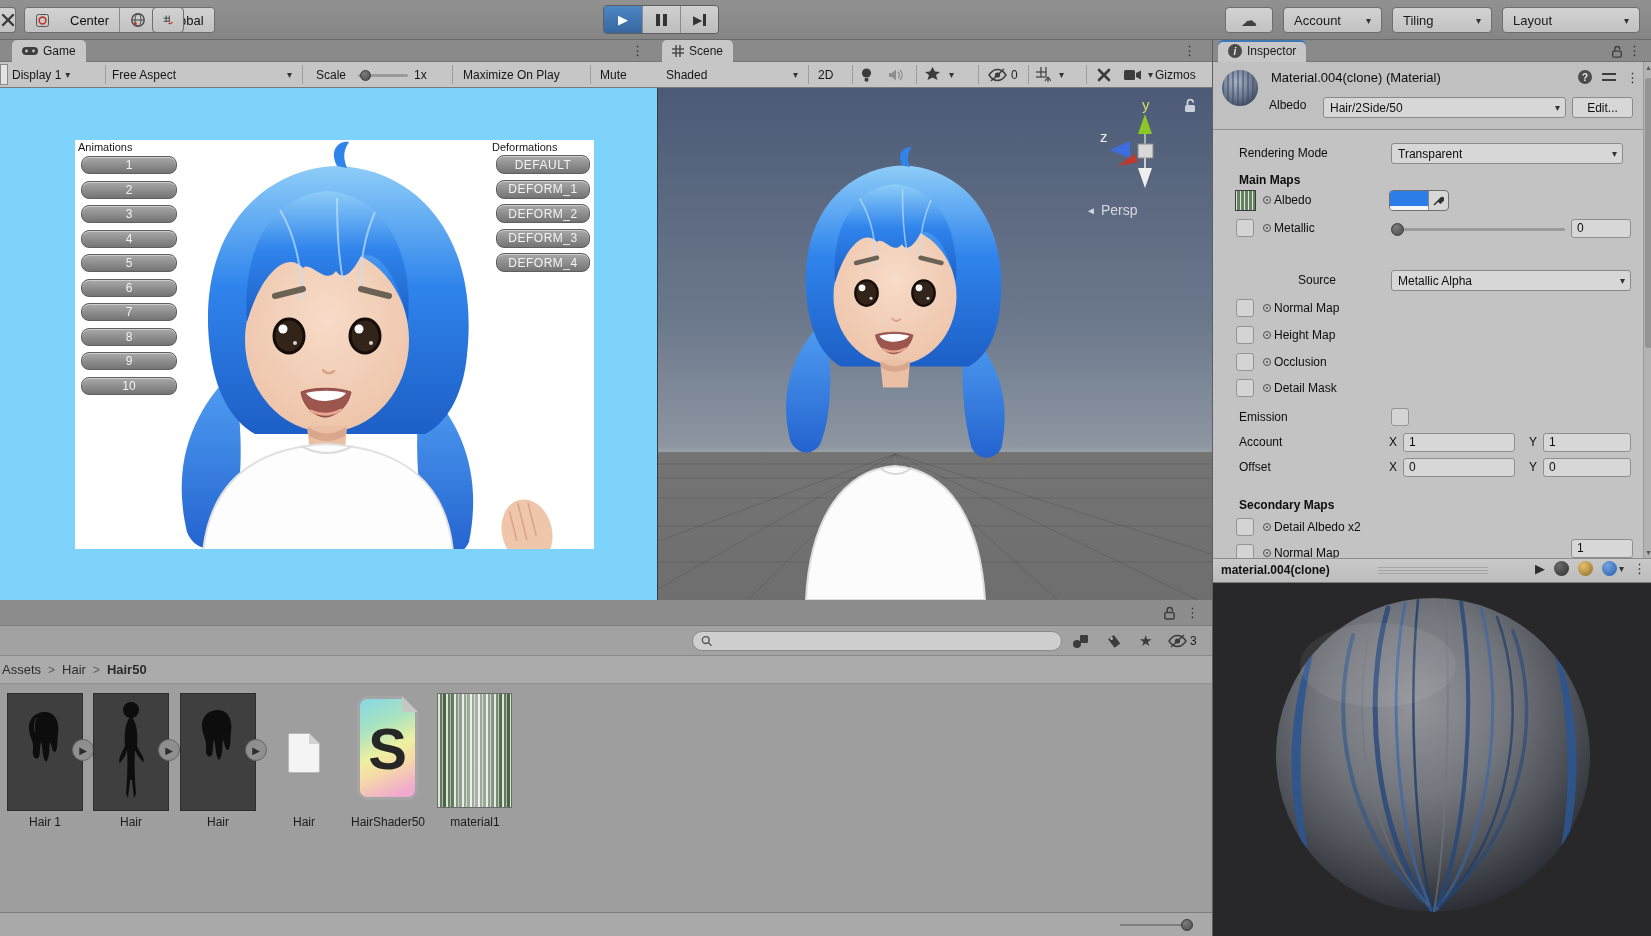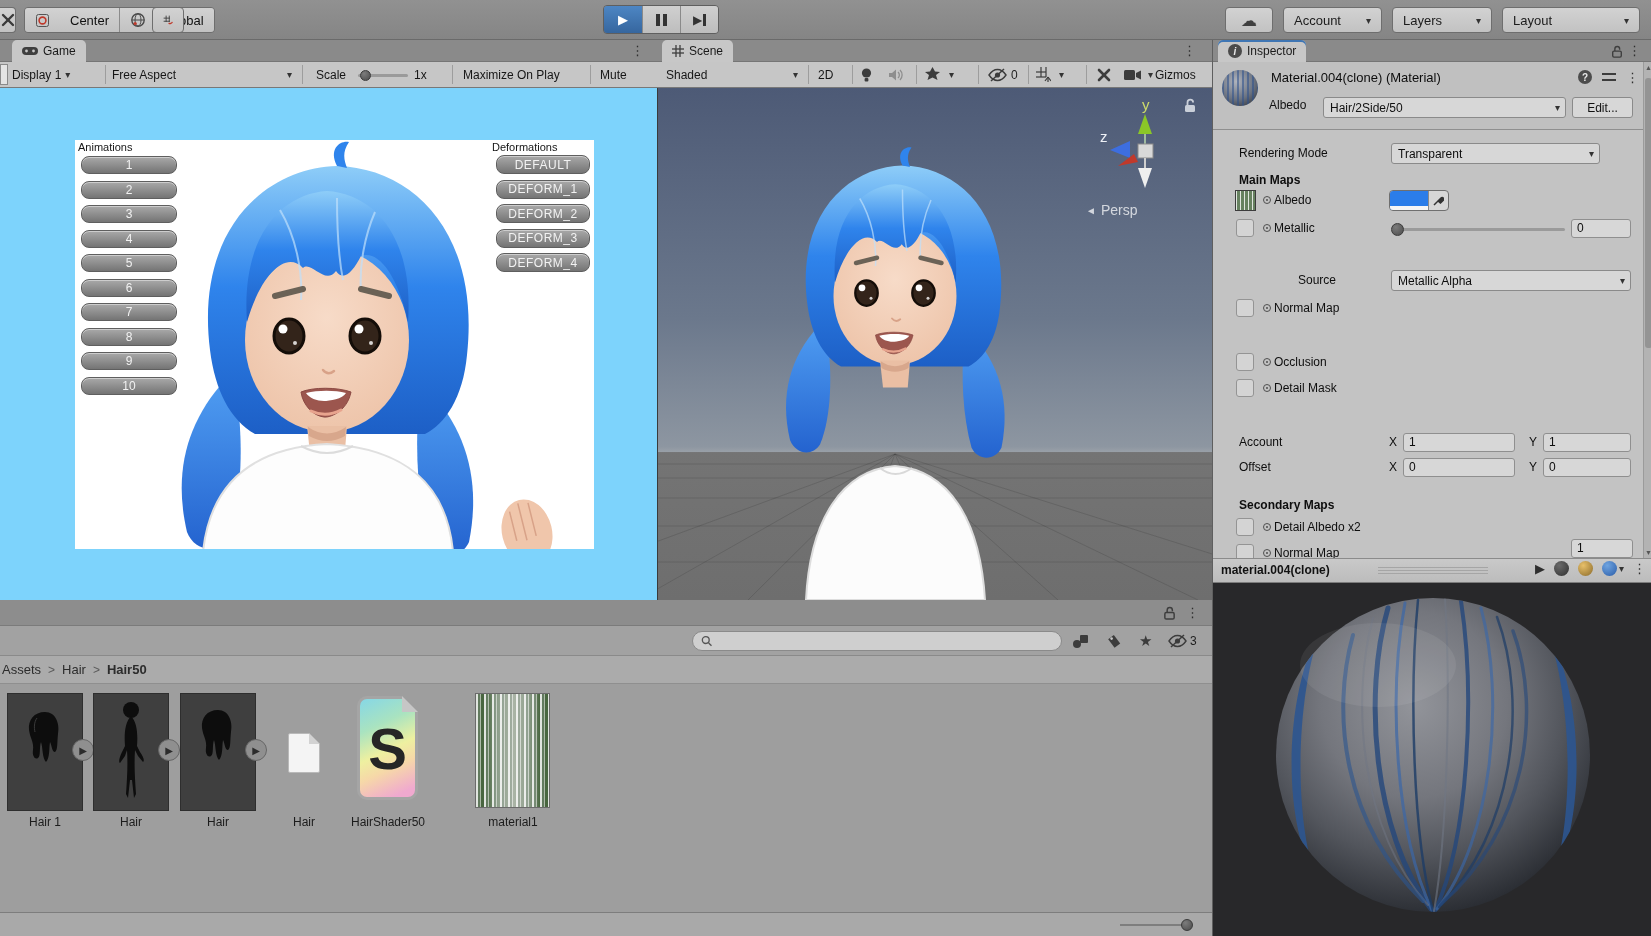--- a/index.html
+++ b/index.html
@@ -262,21 +262,21 @@
     </div>
 
     <div class="tbtn" style="left:1225px; width:48px;">
       <span style="font-size:16px;color:#3f3f3f;">☁</span>
     </div>
     <div class="tbtn" style="left:1283px; width:99px; justify-content:space-between;">
       <span>Account</span>
         <span class="ddglyph">▾</span>
     </div>
     <div class="tbtn" style="left:1392px; width:100px; justify-content:space-between;">
-      <span>Layers</span>
+      <span>Tiling</span>
         <span class="ddglyph">▾</span>
     </div>
     <div class="tbtn" style="left:1502px; width:138px; justify-content:space-between;">
       <span>Layout</span>
         <span class="ddglyph">▾</span>
     </div>
   </div>
 
   <div class="game-panel">
     <div class="tabrow">
@@ -519,21 +519,21 @@
           <span>Hair/2Side/50</span>
           <span class="ddglyph">▾</span>
         </div>
         <div class="dd" style="left:359px; top:35px; width:61px; justify-content:center;">
           <span>Edit...</span>
         </div>
       </div>
 
       <div class="irow" style="top:81px;">
         <span class="ilabel" style="left:26px;">Rendering Mode</span>
-        <div class="dd" style="left:178px; width:209px;">
+        <div class="dd" style="left:178px; width:232px;">
           <span>Transparent</span>
           <span class="ddglyph">▾</span>
         </div>
       </div>
 
       <div class="irow" style="top:108px;">
           <span class="ilabel bold" style="left:26px;">Main Maps</span>
         </div>
 
       <div class="irow" style="top:128px;">
@@ -567,31 +567,40 @@
           <span>Metallic Alpha</span>
           <span class="ddglyph">▾</span>
         </div>
       </div>
 
       <div class="irow" style="top:236px;">
         <div class="cbox"></div>
         <span class="pick" style="left:50px;"></span>
         <span class="ilabel" style="left:61px;">Normal Map</span>
       </div>
+      <div class="irow" style="top:263px;">
+        <div class="cbox"></div>
+        <span class="pick" style="left:50px;"></span>
+        <span class="ilabel" style="left:61px;">Height Map</span>
+      </div>
       <div class="irow" style="top:290px;">
         <div class="cbox"></div>
         <span class="pick" style="left:50px;"></span>
         <span class="ilabel" style="left:61px;">Occlusion</span>
       </div>
       <div class="irow" style="top:316px;">
         <div class="cbox"></div>
         <span class="pick" style="left:50px;"></span>
         <span class="ilabel" style="left:61px;">Detail Mask</span>
       </div>
 
+      <div class="irow" style="top:345px;">
+        <span class="ilabel" style="left:26px;">Emission</span>
+        <div class="cbox" style="left:178px;"></div>
+      </div>
 
       <div class="irow" style="top:370px;">
         <span class="ilabel" style="left:26px;">Account</span>
         <span class="ilabel" style="left:176px;">X</span>
         <div class="vfield" style="left:190px; width:112px;">1</div>
         <span class="ilabel" style="left:316px;">Y</span>
         <div class="vfield" style="left:330px; width:88px;">1</div>
       </div>
       <div class="irow" style="top:395px;">
         <span class="ilabel" style="left:26px;">Offset</span>
@@ -775,21 +784,21 @@
       <div class="tile" style="left:272px; top:9px; width:64px; height:140px;">
         <div class="fileicon" style="left:16px; top:40px;"></div>
         <div class="tlabel" style="left:-28px; top:122px;">Hair</div>
       </div>
 
       <div class="tile" style="left:357px; top:12px; width:61px; height:140px;">
         <div class="shadericon">S</div>
         <div class="tlabel" style="left:-29px; top:119px;">HairShader50</div>
       </div>
 
-      <div class="tile" style="left:437px; top:9px; width:75px; height:140px;margin-left:38px;">
+      <div class="tile" style="left:437px; top:9px; width:75px; height:140px;">
         <div class="mat1"></div>
         <div class="tlabel" style="left:-22px; top:122px;">material1</div>
       </div>
     </div>
 
     <div class="p-bottom">
       <div class="hslider">
           <div class="knob"></div>
         </div>
     </div>

